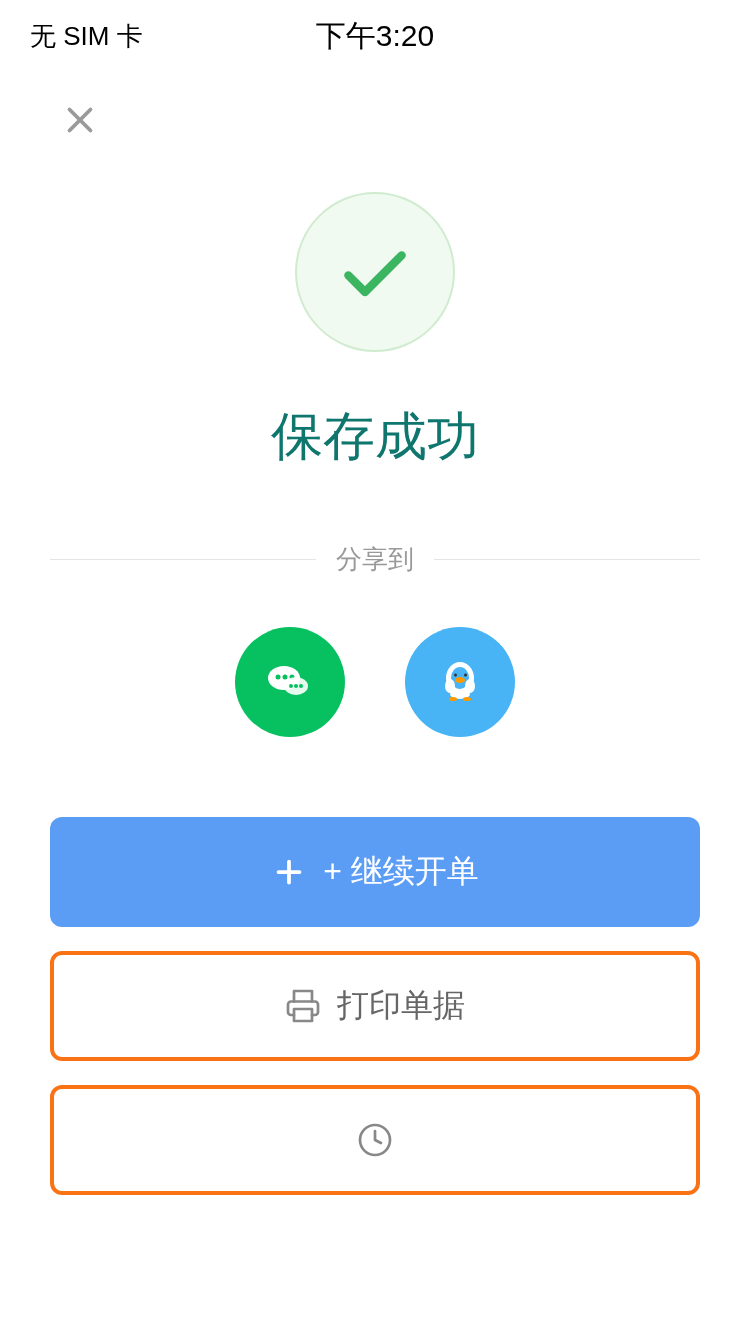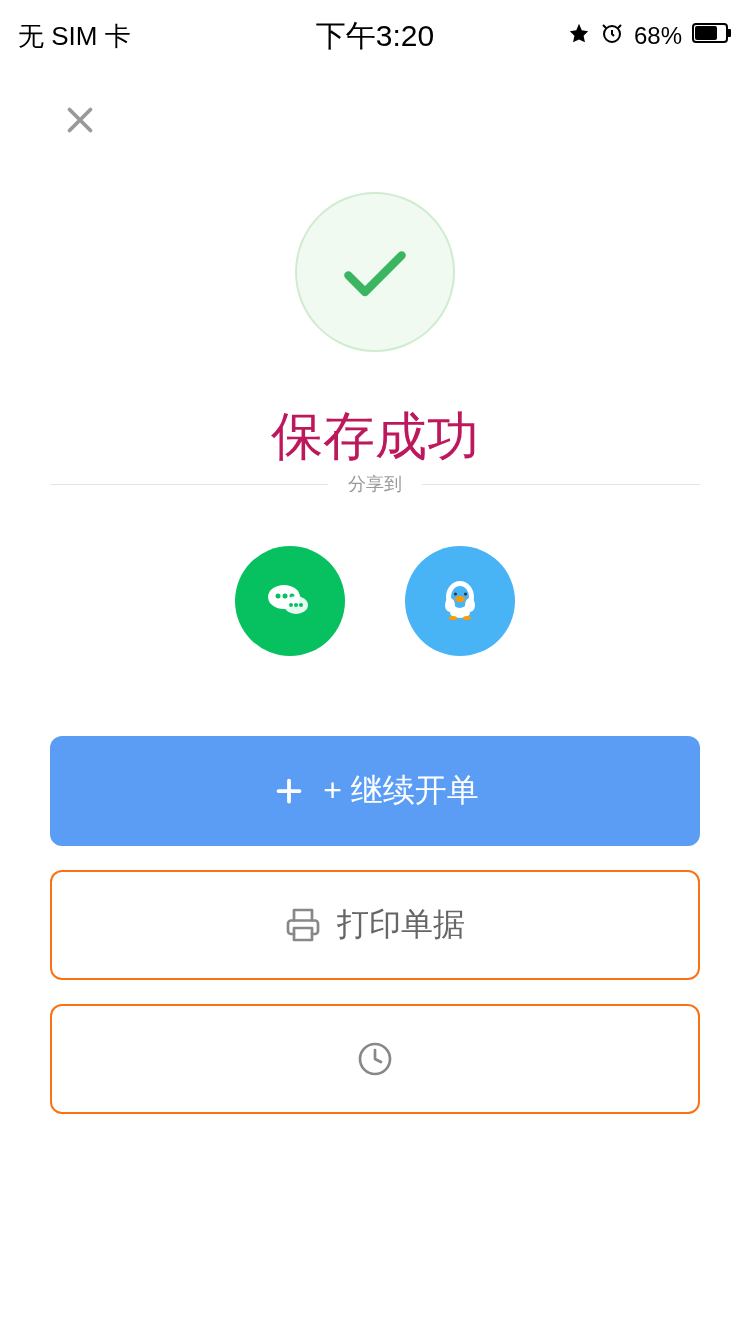--- a/index.html
+++ b/index.html
@@ -19,21 +19,21 @@
     }
 
     
     .status-bar {
       width: 100%;
       height: 72px;
       background: #ffffff;
       display: flex;
       align-items: center;
       justify-content: space-between;
-      padding: 0 18px;
+      padding: 0 30px;
       font-size: 26px;
       color: #000;
     }
 
     .status-left {
       display: flex;
       align-items: center;
       gap: 12px;
       font-size: 26px;
       font-weight: 500;
@@ -95,40 +95,41 @@
 
     .success-circle svg {
       width: 80px;
       height: 80px;
     }
 
     
     .success-title {
       font-size: 52px;
       font-weight: 500;
-      color: #be185d;
+      color: #0f766e;
+      margin-bottom: 70px;
     }
 
     
     .share-divider {
       width: 100%;
       display: flex;
       align-items: center;
       padding: 0 50px;
       margin-bottom: 50px;
     }
 
     .divider-line {
       flex: 1;
       height: 1px;
       background: #e5e5e5;
     }
 
     .share-label {
-      font-size: 18px;
+      font-size: 26px;
       color: #999999;
       margin: 0 20px;
     }
 
     
     .share-icons {
       display: flex;
       gap: 60px;
       margin-bottom: 80px;
     }
@@ -175,21 +176,21 @@
     }
 
     .btn-primary {
       background: #5b9df5;
       color: #ffffff;
     }
 
     .btn-secondary {
       background: #ffffff;
       color: #666666;
-      border: 2px solid #f97316;
+      border: 4px solid #f97316;
     }
 
     .btn svg {
       width: 36px;
       height: 36px;
     }
   </style>
 </head>
 <body>
 
@@ -199,42 +200,20 @@
     <span>
       <svg viewBox="0 0 24 24" fill="none" stroke="#000" stroke-width="2">
         <path d="M1.5 8.5C5.5 4.5 10.5 2.5 12 2.5s6.5 2 10.5 6"></path>
         <path d="M4.5 11.5C7.5 8.5 10 7 12 7s4.5 1.5 7.5 4.5"></path>
         <path d="M7.5 14.5C9.5 12.5 11 11.5 12 11.5s2.5 1 4.5 3"></path>
         <circle cx="12" cy="18" r="1.5" fill="#000"></circle>
       </svg>
     </span>
   </div>
   <div class="status-center">下午3:20</div>
-  <div class="status-right">
-    <span>
-      <svg width="22" height="22" viewBox="0 0 24 24" fill="#000">
-        <path d="M12 2L15 9l7 1-5 5 1.5 7L12 19l-6.5 3L7 15 2 10l7-1z"></path>
-      </svg>
-    </span>
-    <span>
-      <svg width="24" height="24" viewBox="0 0 24 24" fill="none" stroke="#000" stroke-width="2">
-        <circle cx="12" cy="13" r="8"></circle>
-        <path d="M12 9v4l2 2"></path>
-        <path d="M3 4l3 3M21 4l-3 3"></path>
-      </svg>
-    </span>
-    <span>68%</span>
-    <span>
-      <svg width="40" height="22" viewBox="0 0 40 22">
-        <rect x="1" y="2" width="34" height="18" rx="3" ry="3" fill="none" stroke="#000" stroke-width="2"></rect>
-        <rect x="35" y="7" width="4" height="8" rx="1" fill="#000"></rect>
-        <rect x="3" y="4" width="22" height="14" rx="2" fill="#000"></rect>
-      </svg>
-    </span>
-  </div>
 </div>
 
 <div class="close-btn">
   <svg viewBox="0 0 24 24" fill="none" stroke="#999" stroke-width="2.5" stroke-linecap="round">
     <line x1="5" y1="5" x2="19" y2="19"></line>
     <line x1="19" y1="5" x2="5" y2="19"></line>
   </svg>
 </div>
 
 <div class="main-content">

